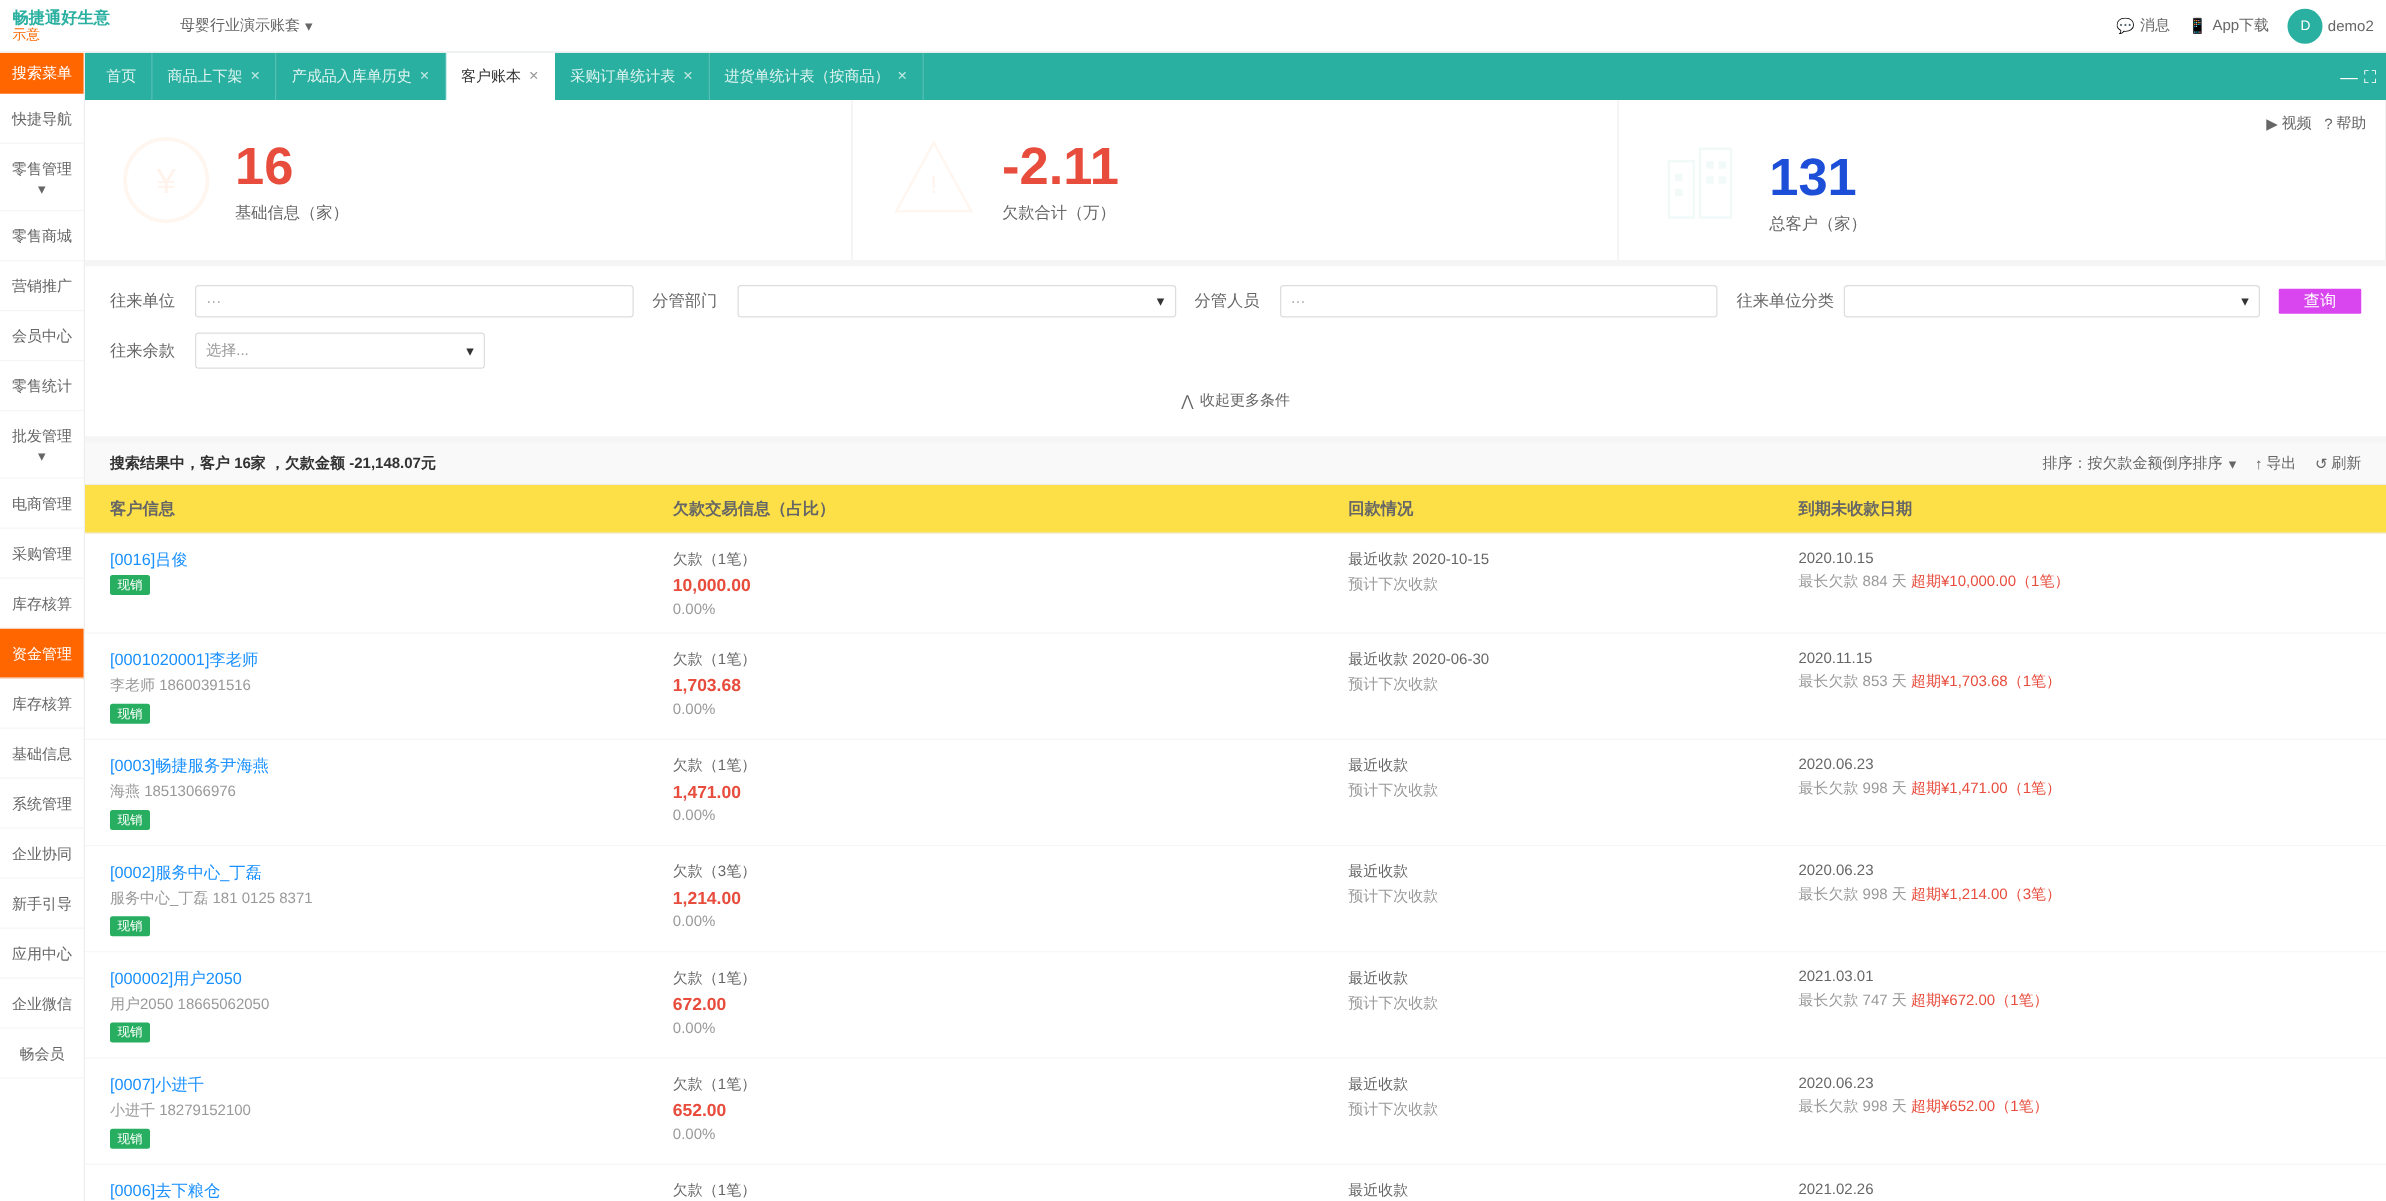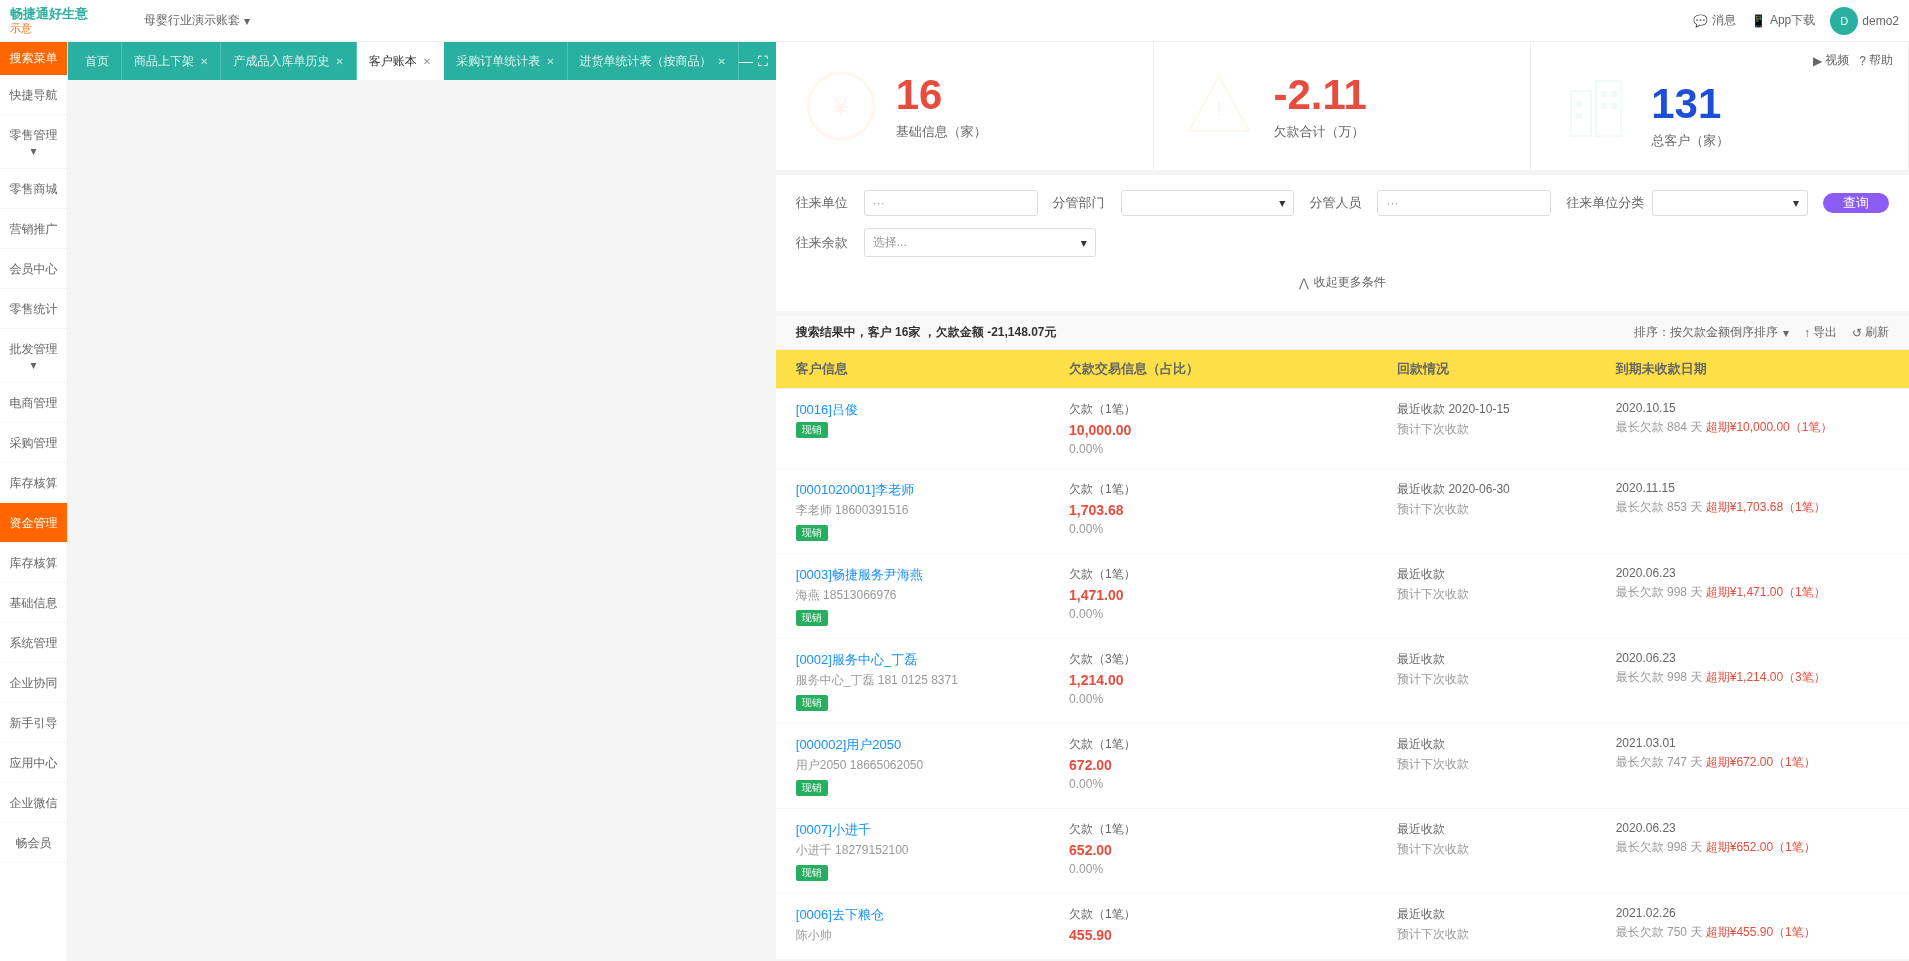--- a/index.html
+++ b/index.html
@@ -21,21 +21,21 @@
     .layout { display: flex; height: calc(100vh - 42px); }
     
     
     .sidebar { width: 68px; background: #fff; border-right: 1px solid #eee; display: flex; flex-direction: column; overflow-y: auto; }
     .sidebar-search { padding: 8px; background: #ff6600; color: #fff; text-align: center; font-size: 12px; cursor: pointer; }
     .sidebar-nav-item { padding: 10px 5px; text-align: center; font-size: 12px; color: #666; cursor: pointer; border-bottom: 1px solid #f5f5f5; }
     .sidebar-nav-item.active { background: #ff6600; color: #fff; }
     .sidebar-nav-item .nav-label { margin-top: 2px; }
 
     
-    .content { flex: 1; display: flex; flex-direction: row; overflow: hidden; }
+    .content { flex: 1; display: flex; flex-direction: column; overflow: hidden; }
     
     
     .tabs-bar { display: flex; background: #2ab0a0; align-items: center; height: 38px; padding-left: 5px; }
     .tab { display: flex; align-items: center; padding: 0 12px; height: 38px; font-size: 12px; color: rgba(255,255,255,0.85); cursor: pointer; gap: 6px; border-right: 1px solid rgba(255,255,255,0.2); }
     .tab.active { background: #fff; color: #333; }
     .tab .close-btn { color: rgba(255,255,255,0.7); font-size: 10px; }
     .tab.active .close-btn { color: #999; }
     .tabs-right { margin-left: auto; display: flex; align-items: center; gap: 5px; padding-right: 8px; }
     .tabs-right-btn { color: #fff; font-size: 14px; cursor: pointer; }
 
@@ -55,21 +55,21 @@
     .stat-card-actions span { cursor: pointer; display: flex; align-items: center; gap: 3px; }
 
     
     .filter-area { background: #fff; padding: 15px 20px; margin-bottom: 5px; }
     .filter-row { display: flex; align-items: center; gap: 15px; margin-bottom: 12px; }
     .filter-item { display: flex; align-items: center; gap: 8px; flex: 1; }
     .filter-label { color: #666; font-size: 13px; white-space: nowrap; min-width: 60px; }
     .filter-input { flex: 1; border: 1px solid #ddd; border-radius: 3px; padding: 5px 8px; font-size: 12px; color: #333; display: flex; align-items: center; justify-content: space-between; cursor: pointer; }
     .filter-input.has-dots { color: #999; }
     .filter-select { flex: 1; border: 1px solid #ddd; border-radius: 3px; padding: 5px 8px; font-size: 12px; color: #333; display: flex; align-items: center; justify-content: space-between; cursor: pointer; background: #fff; }
-    .btn-query { background: #8b5cf6; color: #fff; border: none; border-radius: 13px; padding: 1px 20px; font-size: 13px; cursor: pointer; white-space: nowrap; }
+    .btn-query { background: #d946ef; color: #fff; border: none; border-radius: 1px; padding: 1px 20px; font-size: 13px; cursor: pointer; white-space: nowrap; }
     .collapse-row { text-align: center; padding: 5px; cursor: pointer; color: #666; font-size: 12px; display: flex; align-items: center; justify-content: center; gap: 5px; }
 
     
     .results-bar { background: #f9f9f9; padding: 8px 20px; display: flex; align-items: center; justify-content: space-between; border-bottom: 1px solid #eee; font-size: 12px; }
     .results-info { color: #666; }
     .results-info span { color: #333; font-weight: bold; }
     .results-actions { display: flex; align-items: flex-start; gap: 15px; color: #666; }
     .results-actions .sort-select { display: flex; align-items: center; gap: 5px; cursor: pointer; }
     .results-actions .action-btn { cursor: pointer; display: flex; align-items: center; gap: 3px; }
 

